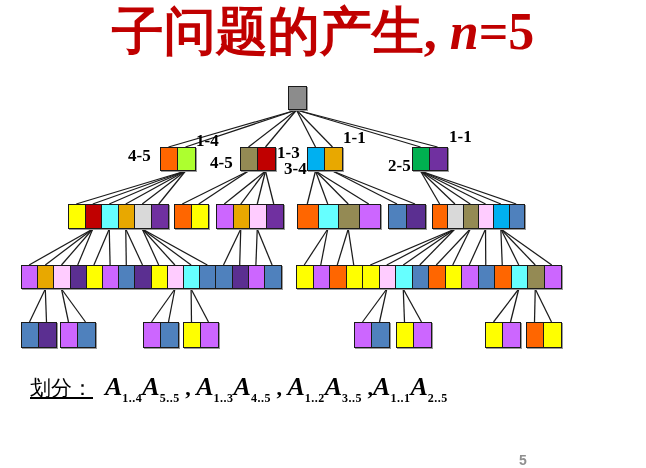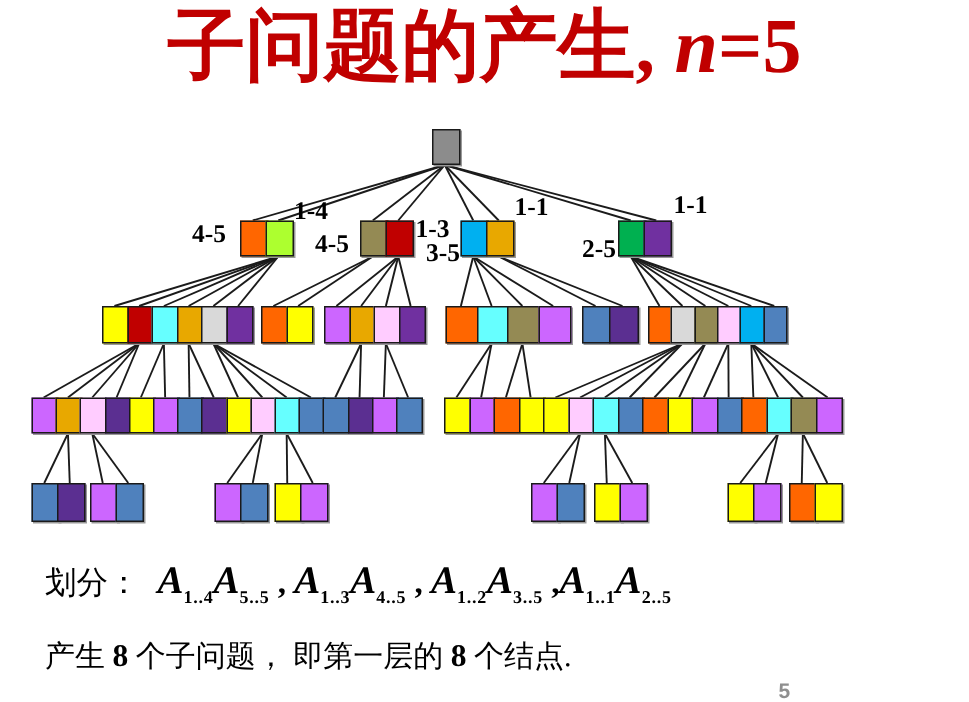--- a/index.html
+++ b/index.html
@@ -9,21 +9,21 @@
   #title{position:absolute;top:2px;left:0;width:100%;text-align:center;
          font-weight:bold;font-size:52px;line-height:1.15;letter-spacing:0;}
   #title .it{font-style:italic;}
   #tree{position:absolute;left:0;top:0;width:646px;height:468px;}
   #edges{position:absolute;left:0;top:0;}
   #edges line{stroke:#1b1b1b;stroke-width:1.25;}
   .sq{position:absolute;box-sizing:border-box;border:1.6px solid #1a1a1a;
       box-shadow:1px 1px 0 #999999;}
   .range-label{position:absolute;font-weight:bold;font-size:17px;color:#000;line-height:1;}
   #formula{position:absolute;left:30px;top:372px;width:600px;white-space:pre;}
-  #formula .prefix{font-size:21px;color:#000;margin-right:12px;}
+  #formula .prefix{font-size:21px;color:#000;margin-right:12px;text-decoration:underline;}
   .mvar{font-style:italic;font-weight:bold;font-size:26px;color:#000;}
   #formula sub{font-style:normal;font-weight:bold;font-size:12px;color:#000;
                vertical-align:-7px;line-height:0;letter-spacing:0.5px;}
   #formula .sep{font-weight:bold;font-size:22px;white-space:pre;}
   #line2{position:absolute;left:30px;top:424px;font-size:20px;color:#000;white-space:pre;}
   #line2 .b8{font-weight:bold;font-size:21px;}
   #page-number{position:absolute;left:519px;top:452px;font-family:"Liberation Sans",sans-serif;
                font-weight:bold;font-size:14px;color:#8f8f8f;}
 </style>
 </head>
@@ -194,23 +194,22 @@
       <div class="sq" style="left: 413px; top: 322px; width: 18.6px; height: 26px; background: rgb(204, 102, 255);"></div>
       <div class="sq" style="left: 485px; top: 322px; width: 18.6px; height: 26px; background: rgb(255, 255, 0);"></div>
       <div class="sq" style="left: 502px; top: 322px; width: 18.6px; height: 26px; background: rgb(204, 102, 255);"></div>
       <div class="sq" style="left: 526px; top: 322px; width: 18.6px; height: 26px; background: rgb(255, 102, 0);"></div>
       <div class="sq" style="left: 543px; top: 322px; width: 18.6px; height: 26px; background: rgb(255, 255, 0);"></div>
       <div class="range-label" style="left: 196px; top: 132px;">1-4</div>
       <div class="range-label" style="left: 128px; top: 147px;">4-5</div>
       <div class="range-label" style="left: 277px; top: 128px; margin-top: 16px;">1-3</div>
       <div class="range-label" style="left: 210px; top: 154px;">4-5</div>
       <div class="range-label" style="left: 343px; top: 129px;">1-1</div>
-      <div class="range-label" style="left: 284px; top: 160px;">3-5</div>
+      <div class="range-label" style="left: 284px; top: 160px;">3-4</div>
       <div class="range-label" style="left: 449px; top: 128px;">1-1</div>
       <div class="range-label" style="left: 388px; top: 157px;">2-5</div>
     </div>
 
   <div id="formula"><span class="prefix">划分：</span><span id="partitions"><span class="mvar">A</span><sub>1..4</sub><span class="mvar">A</span><sub>5..5</sub><span class="sep"> , </span><span class="mvar">A</span><sub>1..3</sub><span class="mvar">A</span><sub>4..5</sub><span class="sep"> , </span><span class="mvar">A</span><sub>1..2</sub><span class="mvar">A</span><sub>3..5</sub><span class="sep"> ,</span><span class="mvar">A</span><sub>1..1</sub><span class="mvar">A</span><sub>2..5</sub></span></div>
 
-  <div id="line2"><span>产生 </span><span class="b8">8</span><span> 个子问题， 即第一层的 </span><span class="b8">8</span><span> 个结点.</span></div>
 
   <div id="page-number">5</div>
 </div>
 
 </body></html>

